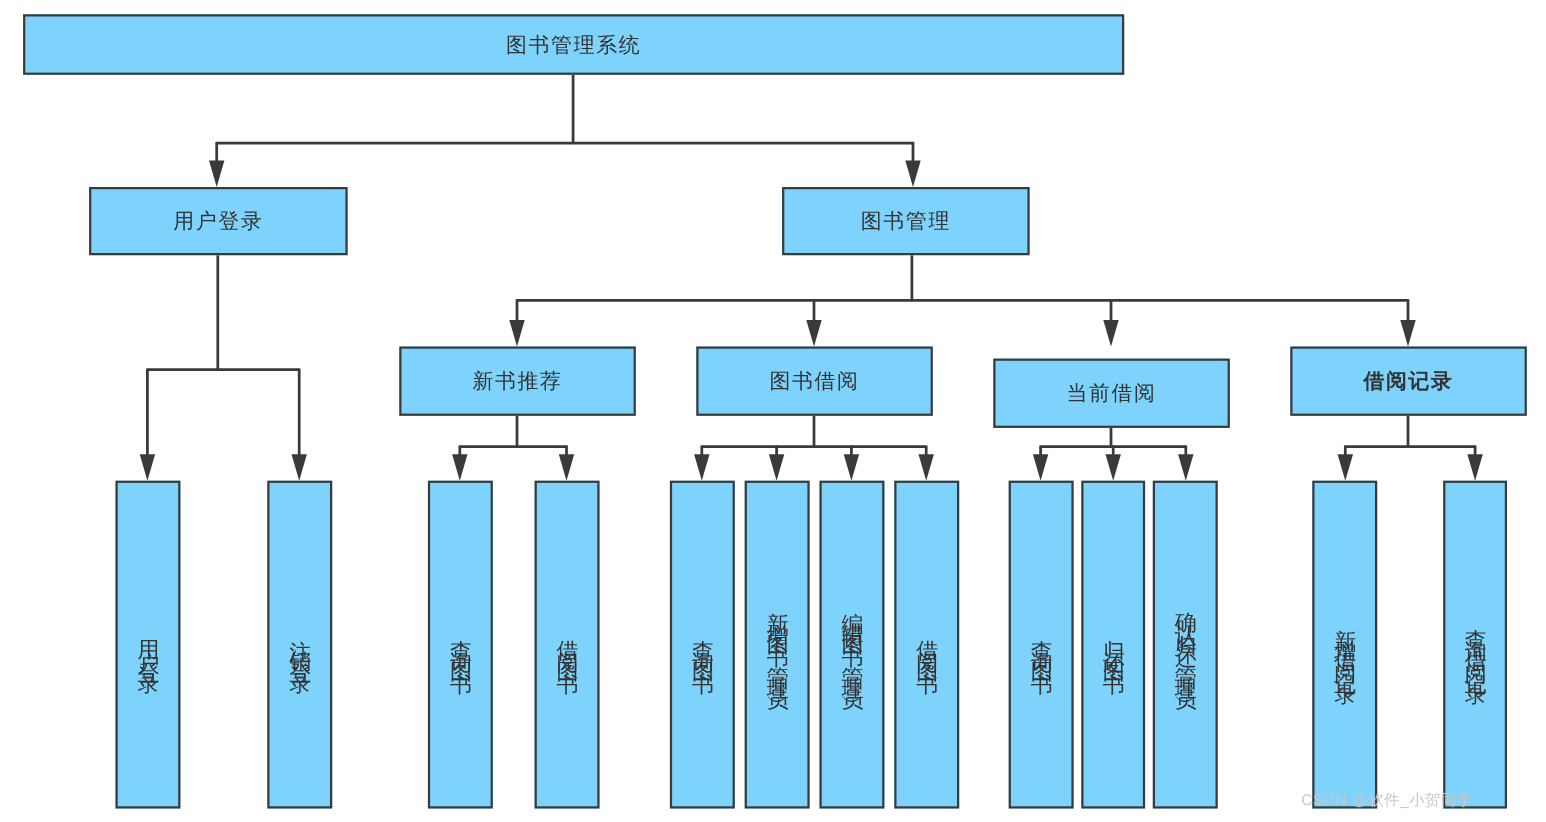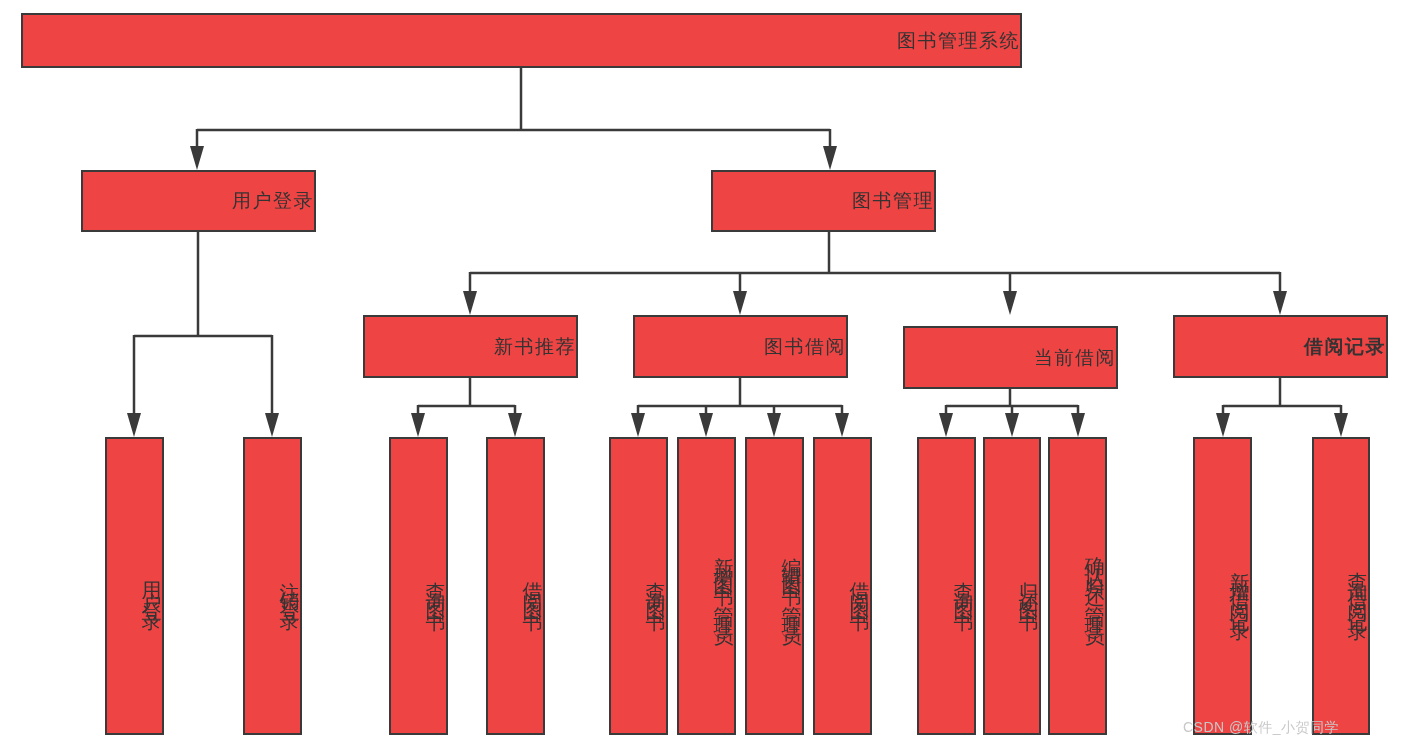--- a/index.html
+++ b/index.html
@@ -16,25 +16,25 @@
     overflow: hidden;
   }
   .wires {
     position: absolute;
     left: 0;
     top: 0;
   }
   .node {
     position: absolute;
     box-sizing: border-box;
-    background: #ef4444;
+    background: #7dd3fc;
     border: 2.5px solid #3a3a3a;
     display: flex;
     align-items: center;
-    justify-content: flex-end;
+    justify-content: center;
   }
   .node.root { border-width: 2px; }
   .h-label {
     font-size: 19px;
     color: #333333;
     letter-spacing: 1.5px;
     white-space: nowrap;
   }
   .v-label {
     writing-mode: vertical-lr;

